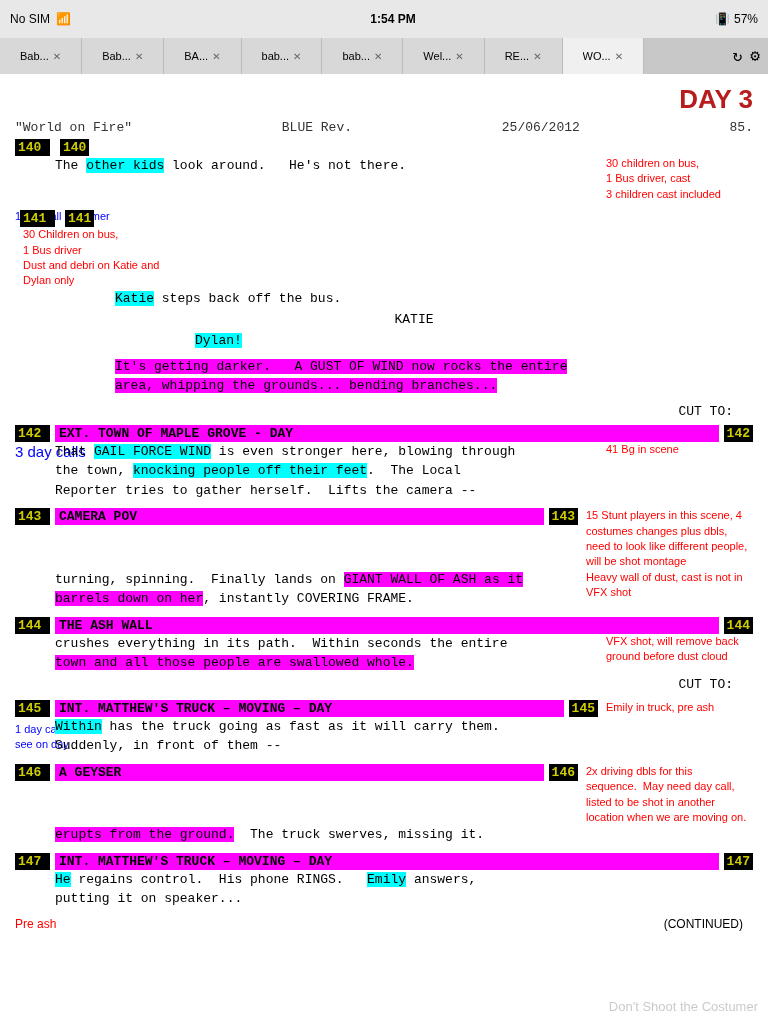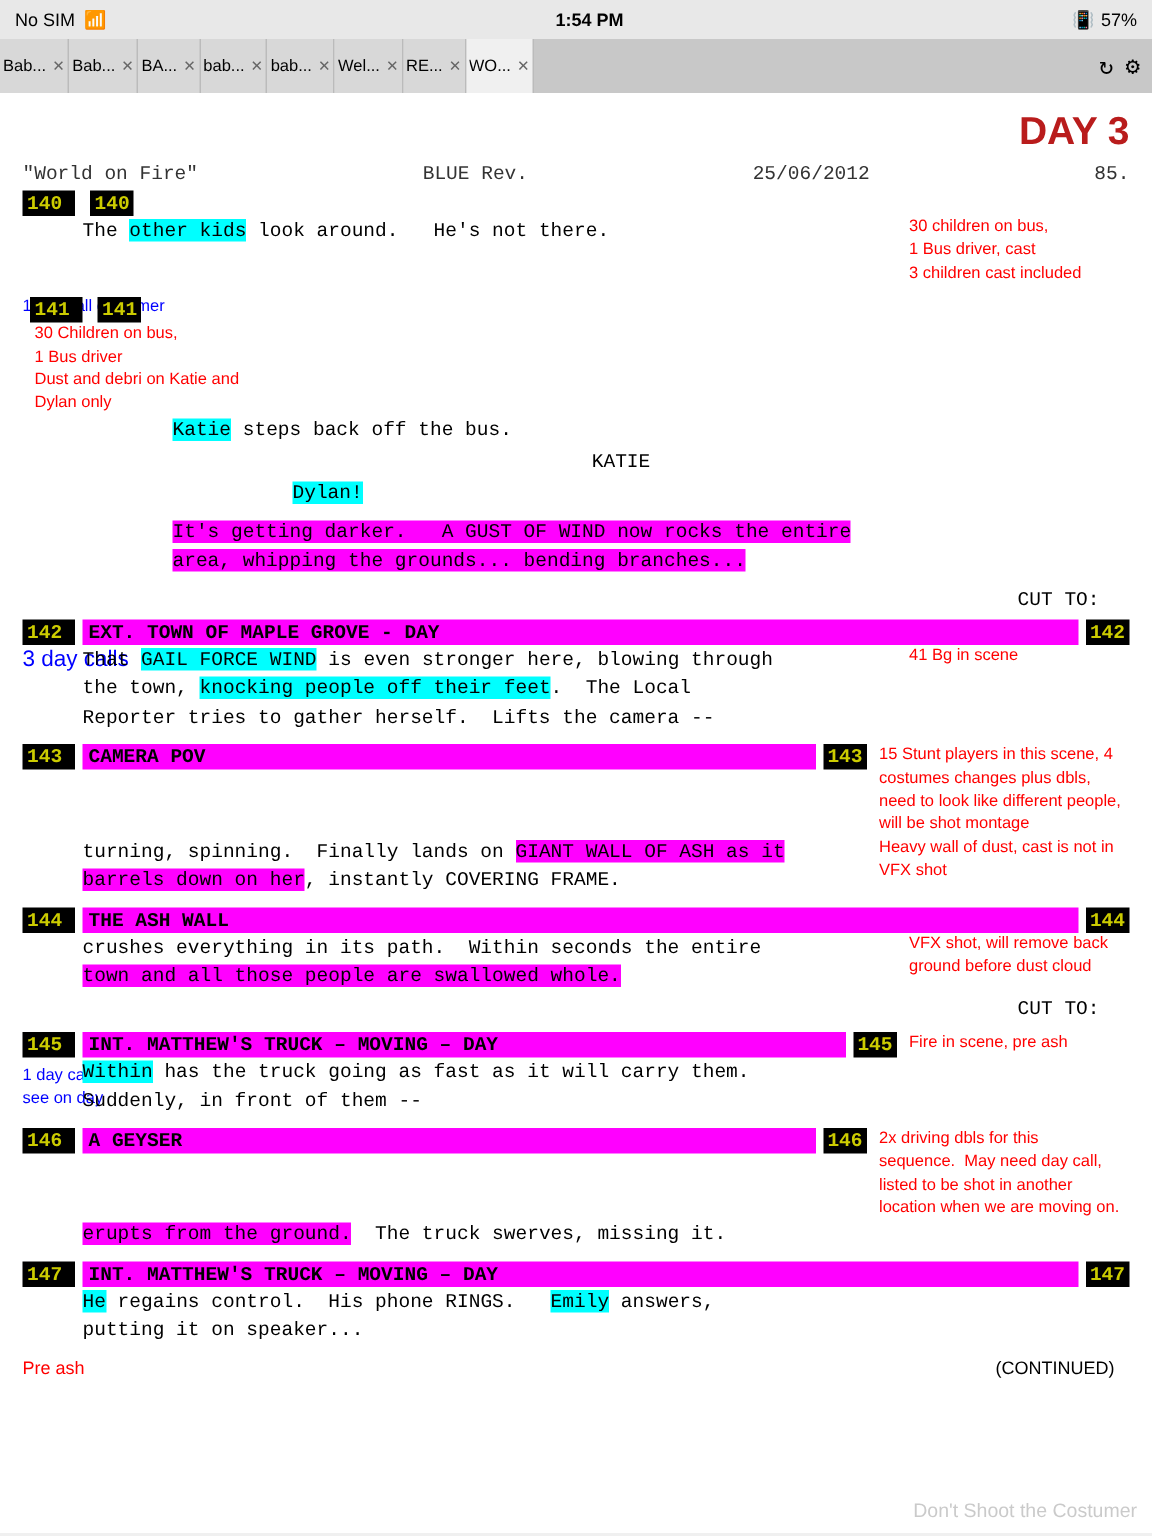--- a/index.html
+++ b/index.html
@@ -8,21 +8,21 @@
       font-family: 'Courier New', Courier, monospace;
       font-size: 13px;
       width: 768px;
       min-height: 1024px;
       overflow-x: hidden;
     }
 
     
     .status-bar {
       background: #e8e8e8;
-      height: 26px;
+      height: 38px;
       display: flex;
       align-items: center;
       justify-content: space-between;
       padding: 0 10px;
       font-size: 12px;
       font-family: -apple-system, sans-serif;
     }
     .status-left { display: flex; align-items: center; gap: 6px; }
     .status-center { font-weight: 600; }
     .status-right { display: flex; align-items: center; gap: 4px; }
@@ -31,21 +31,21 @@
     .tab-bar {
       background: #c8c8c8;
       height: 36px;
       display: flex;
       align-items: stretch;
       overflow: hidden;
     }
     .tab {
       display: flex;
       align-items: center;
-      padding: 0 2px;
+      padding: 0 20px;
       background: #d8d8d8;
       border-right: 1px solid #bbb;
       font-size: 11px;
       font-family: -apple-system, sans-serif;
       gap: 4px;
       min-width: 0;
       max-width: 100px;
     }
     .tab.active {
       background: #f0f0f0;
@@ -401,21 +401,21 @@
     <div style="position:absolute; left:0; top:22px; font-size:11px; color:#0000ff; font-family:Arial,sans-serif; line-height:1.4;">1 day call?<br>see on day</div>
     <div class="row-with-note">
       <div class="main-col">
         <div class="scene-line">
           <span class="scene-num">145</span>
           <span class="scene-heading">INT. MATTHEW'S TRUCK – MOVING – DAY</span>
           <span class="scene-num-right">145</span>
         </div>
       </div>
       <div class="right-annotation">
-        Fire in scene, pre ash
+        Emily in truck, pre ash
       </div>
     </div>
     <div class="action-text">
       <mark class="cyan">Within</mark> has the truck going as fast as it will carry them.<br>
       Suddenly, in front of them --
     </div>
   </div>
 
   <div class="scene-block" style="margin-top:6px;">
     <div class="row-with-note">

